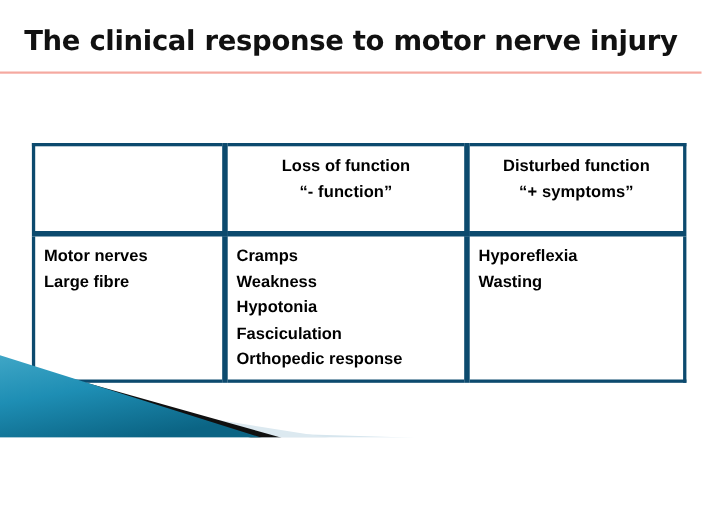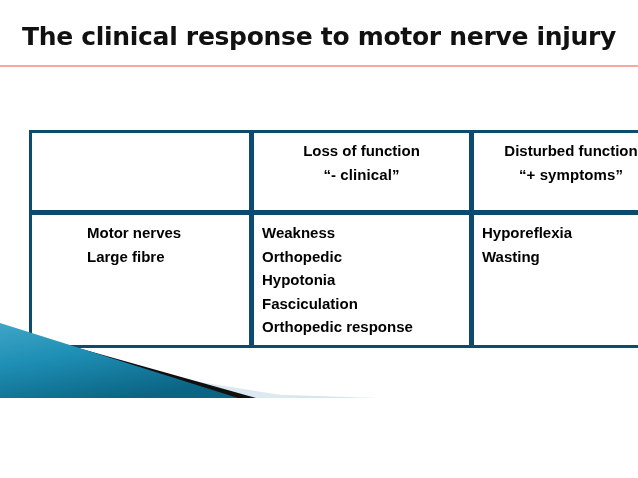--- a/index.html
+++ b/index.html
@@ -60,21 +60,21 @@
     padding: 0;
     background: #ffffff;
   }
   .col-a { width: 170px; }
   .col-b { width: 215px; }
   .col-c { width: 194px; }
 
   
   #content-table tr:first-child td { border-top-width: 3px; }
   #content-table tr:last-child  td { border-bottom-width: 3px; }
-  #content-table td:first-child    { border-left-width: 3px; padding-left: 47px; }
+  #content-table td:first-child    { border-left-width: 3px; }
   #content-table td:last-child     { border-right-width: 3px; }
 
   .cell-inner {
     padding: 6px 8px 4px 8px;
     font-size: 15px;
     font-weight: bold;
     color: #000000;
     line-height: 23.5px;
   }
   .head-row .cell-inner {
@@ -110,41 +110,41 @@
     <tbody>
       <tr class="head-row">
         <td class="col-a">
           <div class="cell-inner">
             <div></div>
           </div>
         </td>
         <td class="col-b">
           <div class="cell-inner">
             <div>Loss of function</div>
-            <div class="quoted">“- clinical”</div>
+            <div class="quoted">“- function”</div>
           </div>
         </td>
         <td class="col-c">
           <div class="cell-inner">
             <div>Disturbed function</div>
             <div class="quoted">“+ symptoms”</div>
           </div>
         </td>
       </tr>
       <tr class="body-row">
         <td class="col-a">
           <div class="cell-inner">
             <div>Motor nerves</div>
             <div>Large fibre</div>
           </div>
         </td>
         <td class="col-b">
           <div class="cell-inner">
+            <div>Cramps</div>
             <div>Weakness</div>
-            <div>Orthopedic</div>
             <div>Hypotonia</div>
             <div>Fasciculation</div>
             <div>Orthopedic response</div>
           </div>
         </td>
         <td class="col-c">
           <div class="cell-inner">
             <div>Hyporeflexia</div>
             <div>Wasting</div>
           </div>

